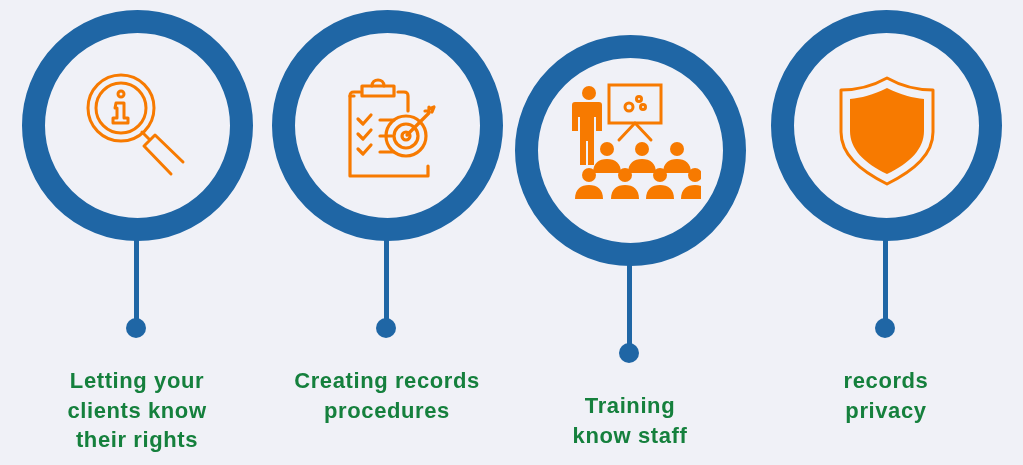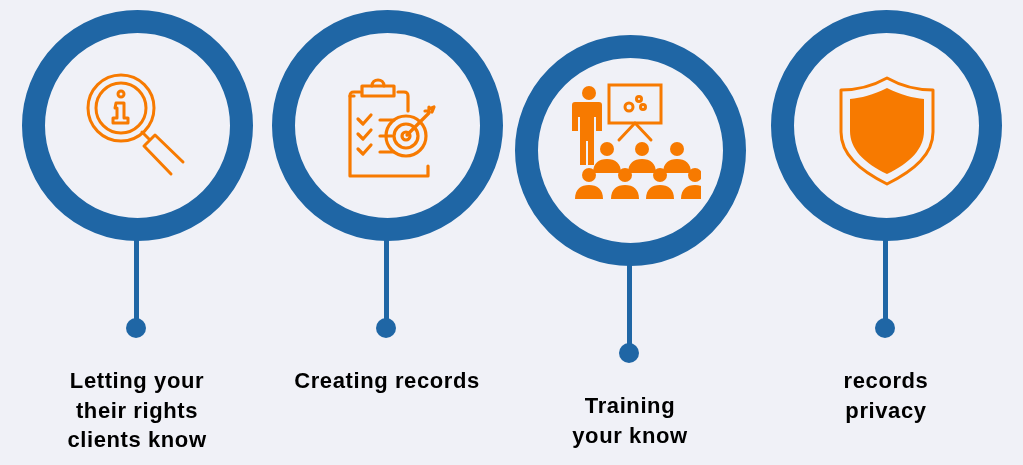--- a/index.html
+++ b/index.html
@@ -2,43 +2,43 @@
 <html><head>
 <meta charset="utf-8">
 <style>
   html,body{margin:0;padding:0;}
   body{width:1023px;height:465px;background:#f0f1f7;position:relative;overflow:hidden;font-family:"Liberation Sans",sans-serif;}
   .step{position:absolute;top:0;width:250px;height:465px;}
   .ring{position:absolute;left:10px;top:10px;width:185px;height:185px;border:23px solid #1f66a5;border-radius:50%;background:#f0f1f7;}
   .icon{position:absolute;left:50%;top:50%;transform:translate(-50%,-50%);width:120px;height:120px;}
   .line{position:absolute;left:122px;top:240px;width:5px;height:88px;background:#1f66a5;}
   .dot{position:absolute;left:114px;top:318px;width:20px;height:20px;border-radius:50%;background:#1f66a5;}
-  .label{position:absolute;left:0;top:366px;width:250px;text-align:center;color:#000000;font-weight:bold;font-size:22px;line-height:29.5px;letter-spacing:0.6px;}
+  .label{position:absolute;left:0;top:366px;width:250px;text-align:center;color:#15803d;font-weight:bold;font-size:22px;line-height:29.5px;letter-spacing:0.6px;}
   .label span{display:block;}
 </style>
 </head>
 <body>
 
 <div class="step" style="left:12px;">
   <div class="ring">
     <svg class="icon" viewBox="0 0 120 120" fill="none" stroke="#f77a00" stroke-width="3" stroke-linecap="round" stroke-linejoin="round">
       <circle cx="43" cy="42" r="33"></circle>
       <circle cx="43" cy="42" r="25"></circle>
       <circle cx="43" cy="28" r="3"></circle>
       <path d="M38 37h8v15h4v5H35v-5h4v-10h-2z"></path>
       <path d="M64 66l8 8M72 74l-5 5M72 74l4-4"></path>
       <path d="M66 80l27 28M77 69l28 27"></path>
     </svg>
   </div>
   <div class="line"></div>
   <div class="dot"></div>
   <div class="label">
     <span>Letting your</span>
+    <span>clients know</span>
     <span>their rights</span>
-    <span>clients know</span>
   </div>
 </div>
 
 <div class="step" style="left:262px;">
   <div class="ring">
     <svg class="icon" viewBox="0 0 120 120" fill="none" stroke="#f77a00" stroke-width="3.2" stroke-linecap="round" stroke-linejoin="round">
       <path d="M24 30h2M22 30v80h78v-10"></path>
       <path d="M22 30c0-4 2-4 4-4h6M70 26h6c3 0 4 1 4 4v15"></path>
       <path d="M34 20h32v10H34z"></path>
       <path d="M44 20c0-8 12-8 12 0"></path>
@@ -47,20 +47,21 @@
       <circle cx="78" cy="70" r="20"></circle>
       <circle cx="78" cy="70" r="12"></circle>
       <circle cx="78" cy="70" r="4"></circle>
       <path d="M79 69l22-22M97 45l4 0 0-4M101 43l5-2-2 5"></path>
     </svg>
   </div>
   <div class="line"></div>
   <div class="dot"></div>
   <div class="label">
     <span>Creating records</span>
+    <span>procedures</span>
   </div>
 </div>
 
 <div class="step" style="left:505px;margin-top:25px;">
   <div class="ring">
     <svg class="icon" viewBox="0 0 140 140" style="width:140px;height:140px;">
       <g fill="#f77a00">
         <circle cx="28" cy="12" r="7"></circle>
         <path d="M18 21h20c2 0 3 1 3 3v26h-6V36h-2v48h-6V60h-2v24h-6V36h-2v14h-6V24c0-2 1-3 3-3z"></path>
         <g>
@@ -86,21 +87,21 @@
         <circle cx="68" cy="26" r="4"></circle>
         <circle cx="78" cy="18" r="2.5"></circle>
         <circle cx="82" cy="26" r="2.5"></circle>
       </g>
     </svg>
   </div>
   <div class="line"></div>
   <div class="dot"></div>
   <div class="label">
     <span>Training</span>
-    <span>your know</span>
+    <span>know staff</span>
   </div>
 </div>
 
 <div class="step" style="left:761px;">
   <div class="ring">
     <svg class="icon" viewBox="0 0 120 120">
       <path d="M60 12c-16 9-30 12-46 12v42c0 22 18 38 46 52 28-14 46-30 46-52V24c-16 0-30-3-46-12z" fill="none" stroke="#f77a00" stroke-width="3" stroke-linejoin="round"></path>
       <path d="M60 22c-14 7-26 10-37 11v32c0 18 14 32 37 43 23-11 37-25 37-43V33c-11-1-23-4-37-11z" fill="#f77a00"></path>
     </svg>
   </div>

